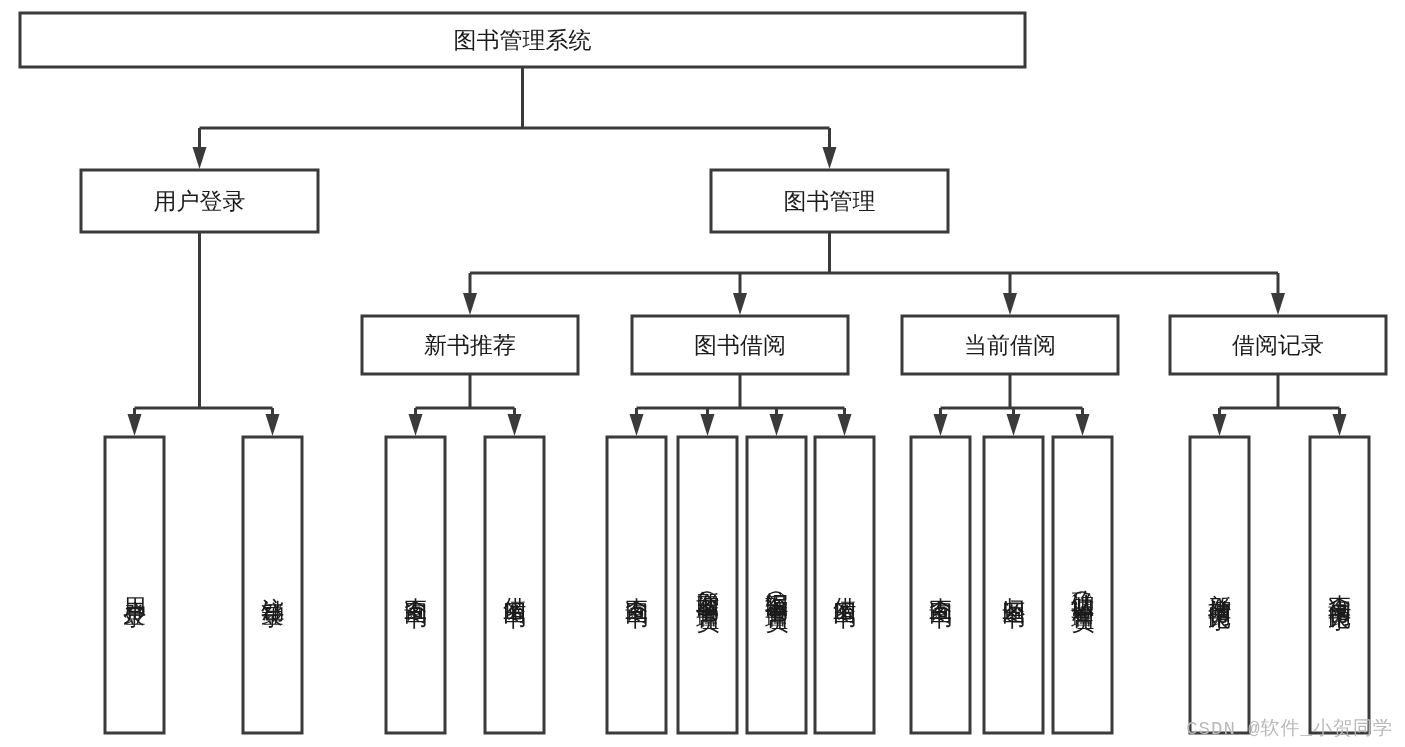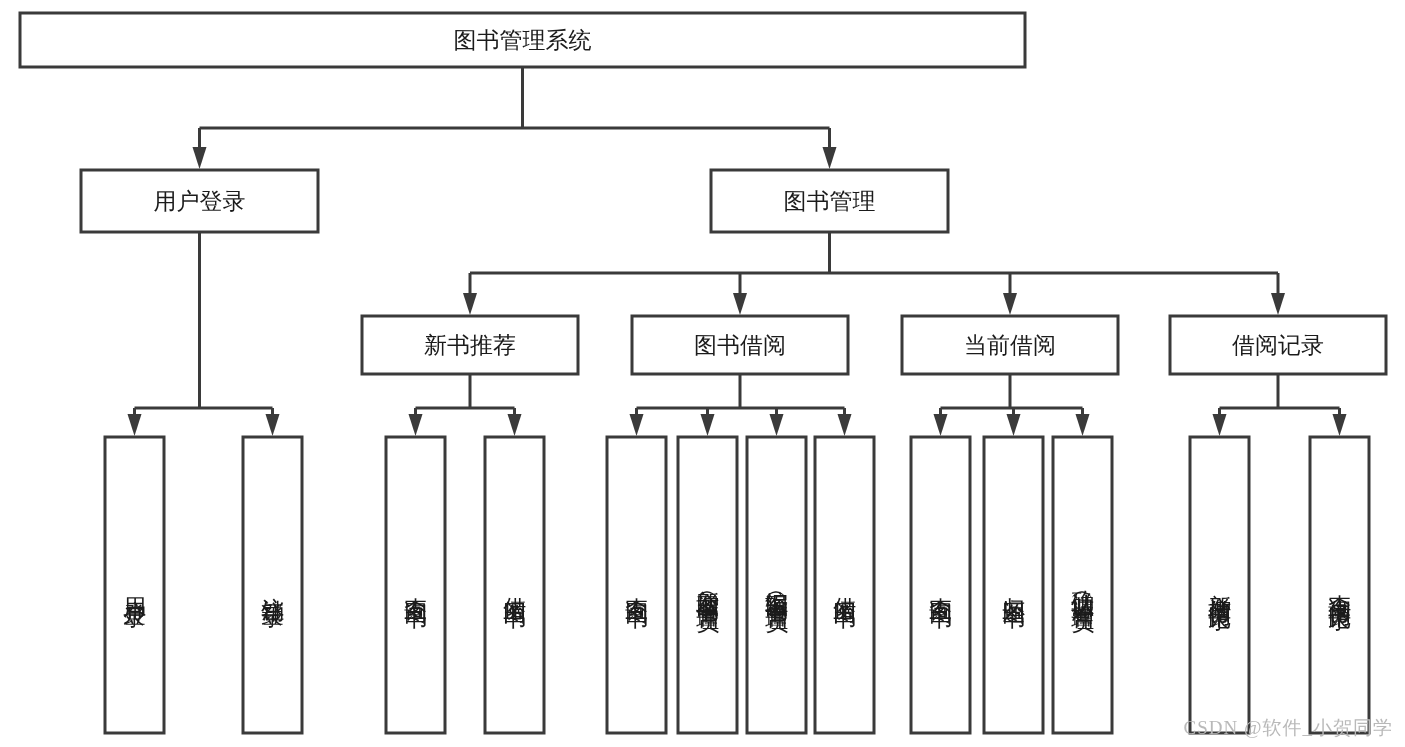--- a/index.html
+++ b/index.html
@@ -58,21 +58,21 @@
     line-height: 1.02;
     color: #1b1b1b;
     letter-spacing: 3px;
     white-space: nowrap;
     pointer-events: none;
   }
   .watermark {
     position: absolute;
     right: 12px;
     bottom: 6px;
-    font-family: Liberation Serif, serif;
+    font-family: Liberation Mono, monospace;
     font-size: 19px;
     color: #b9b9b9;
     letter-spacing: 1px;
     white-space: nowrap;
   }
 </style>
 </head>
 <body>
 
 <div id="diagram-root">

